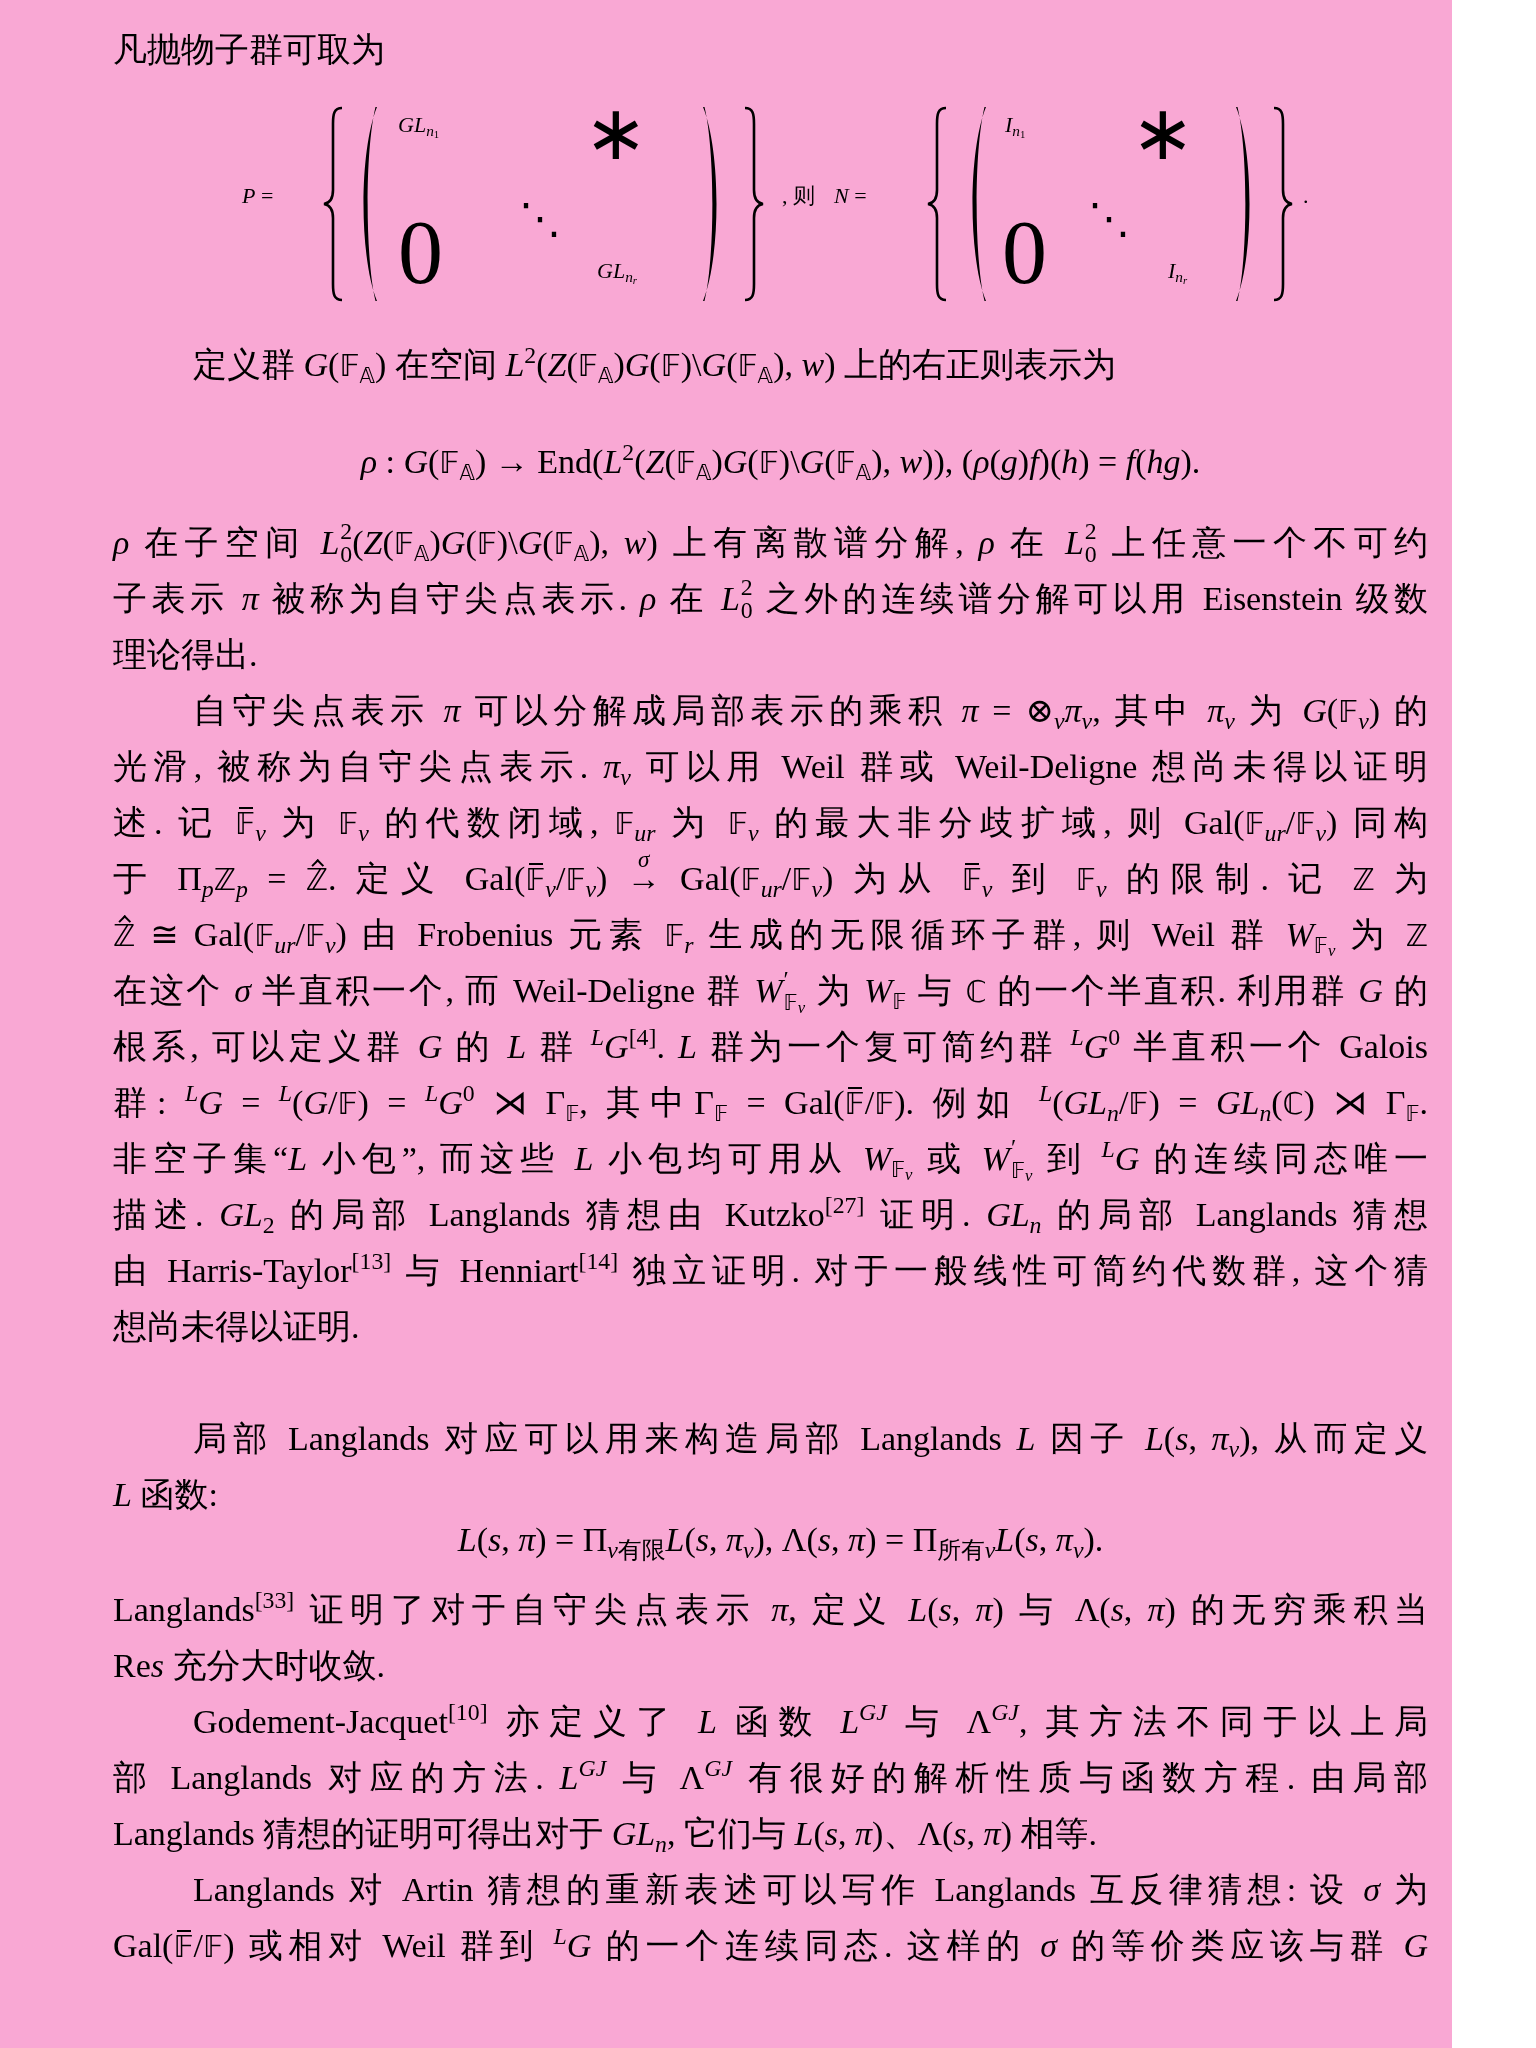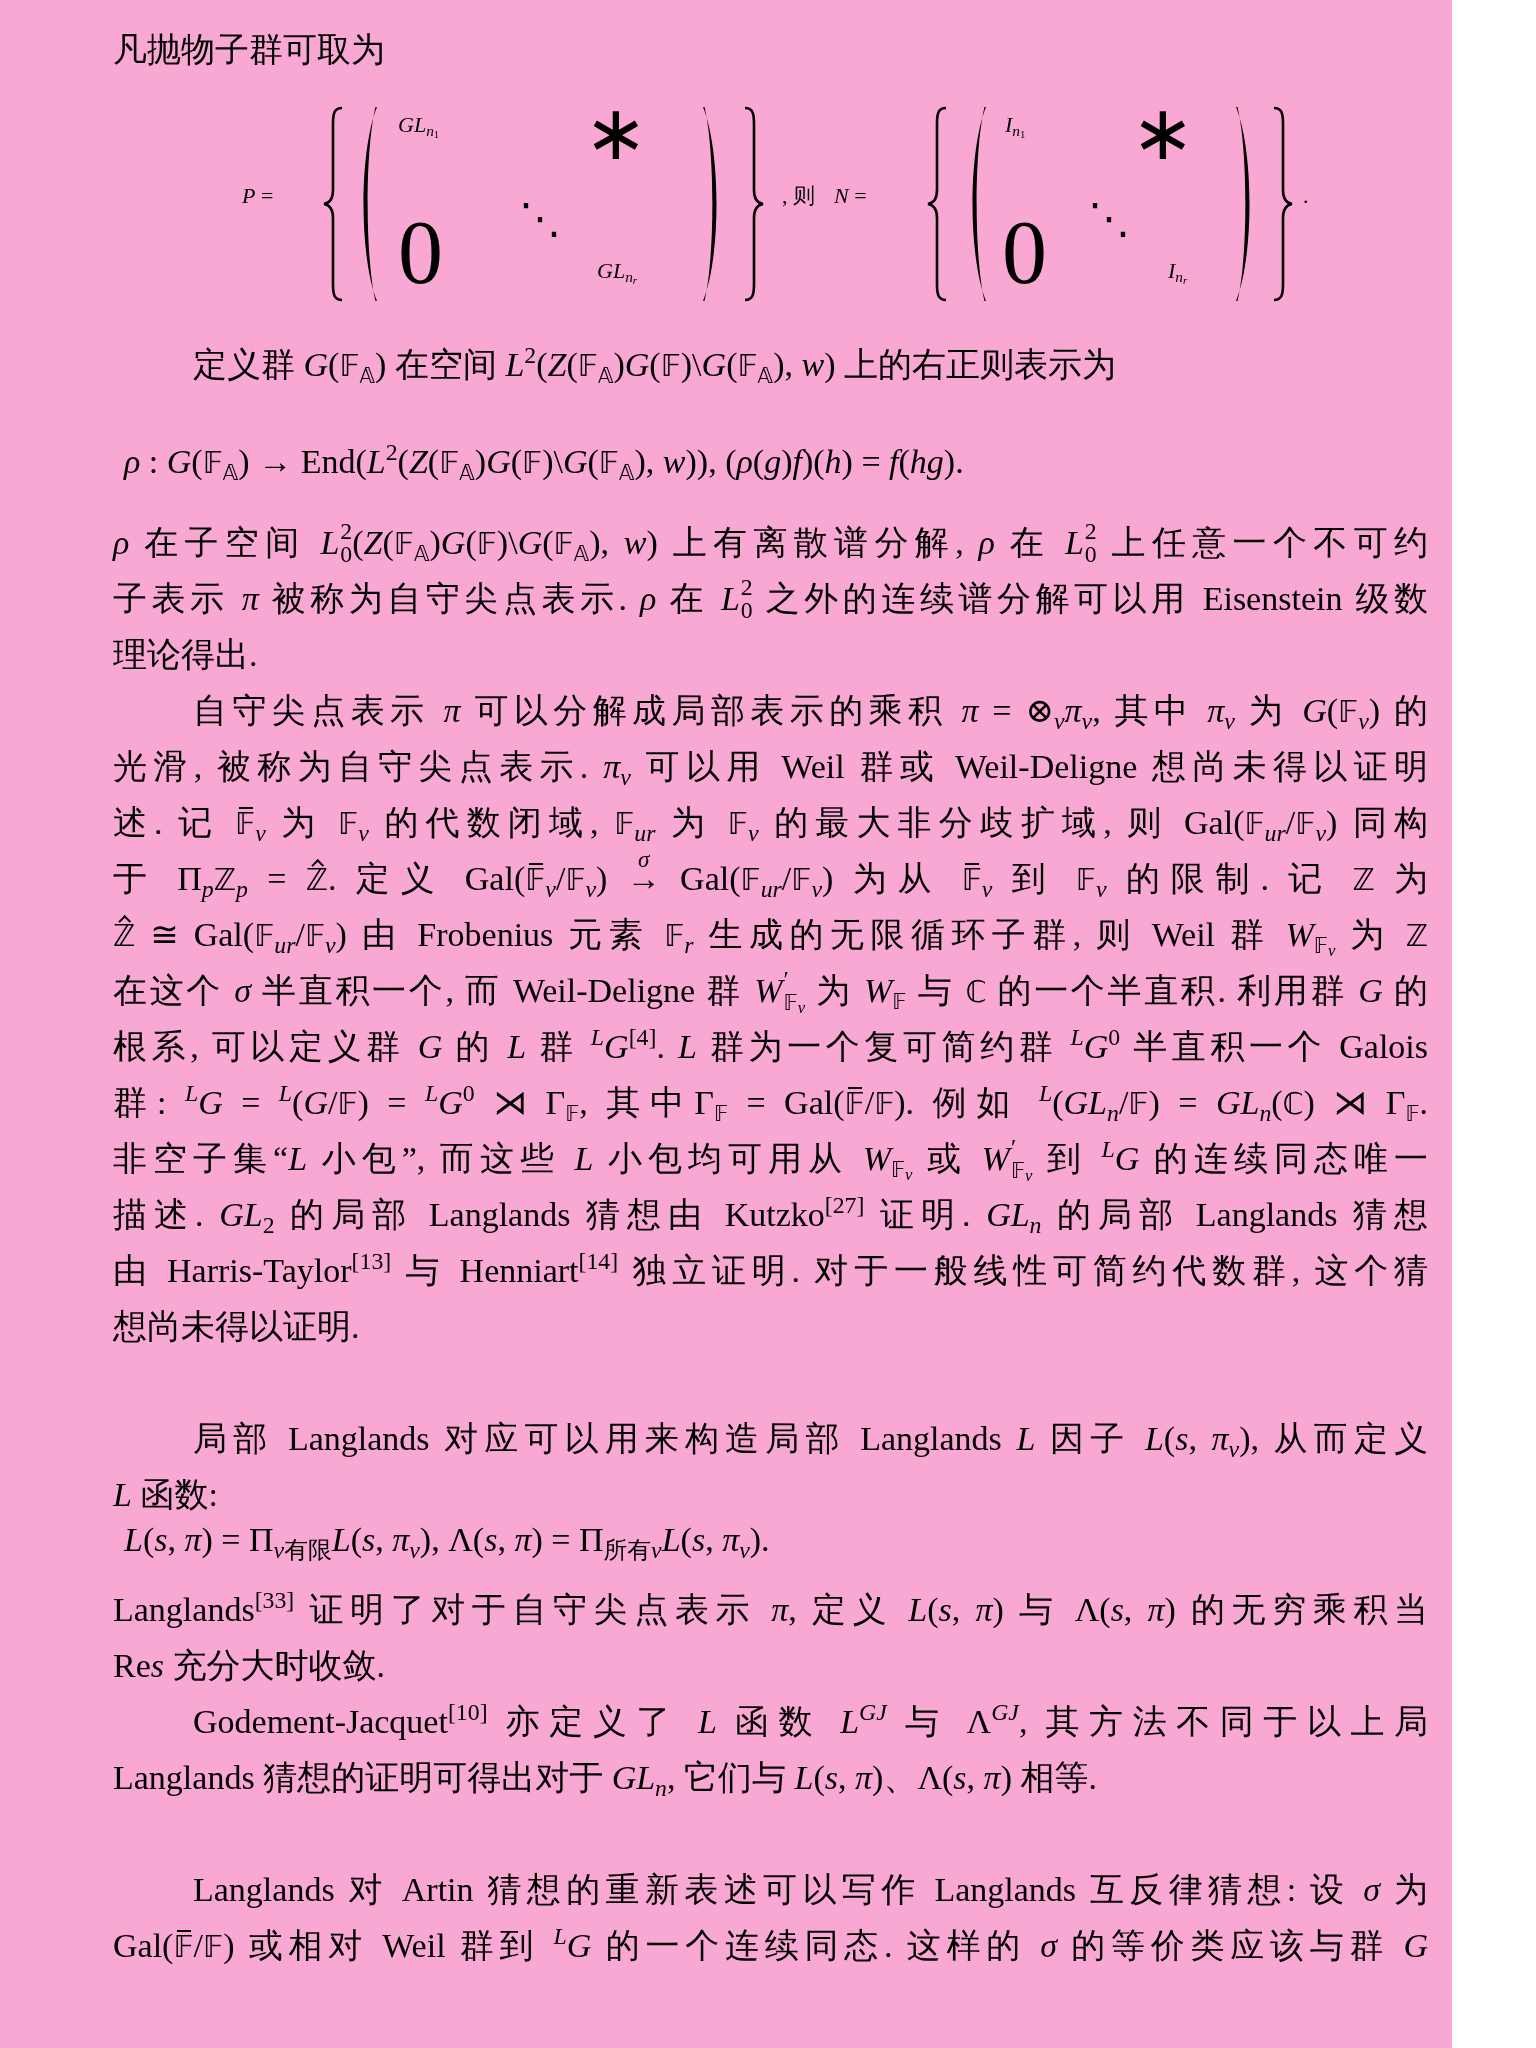--- a/index.html
+++ b/index.html
@@ -7,22 +7,22 @@
     position: relative; width: 1452px; height: 2048px; overflow: hidden;
     background: #f9a8d4; color: #000000;
     font-family: "Liberation Serif", "DejaVu Serif", serif;
     font-size: 34px;
   }
   .para { position: absolute; left: 113px; width: 1315px; }
   .line { height: 56px; line-height: 56px; white-space: nowrap; text-align: left; }
   .line.j { text-align: justify; text-align-last: justify; }
   .line.ind { text-indent: 80px; }
   .display {
-    position: absolute; left: 104px; width: 1315px; height: 56px; line-height: 56px;
-    padding-left: 20px; box-sizing: border-box; white-space: nowrap;
+    position: absolute; left: 113px; width: 1315px; height: 56px; line-height: 56px;
+    text-align: center; padding-left: 20px; box-sizing: border-box; white-space: nowrap;
   }
 
   
   .i { font-style: italic; }
   .r { font-style: normal; }
   .bb { font-family: "DejaVu Sans", "DejaVu Serif", sans-serif; font-style: normal; font-size: 0.88em; }
   .sub { font-size: 0.7em; vertical-align: -0.28em; line-height: 0; }
   .sup { font-size: 0.7em; vertical-align: 0.55em; line-height: 0; }
   .sub .sub { vertical-align: -0.2em; }
   .ss {
@@ -165,20 +165,21 @@
 
   <div class="display" style="top:1512px"><span class="i">L</span><span class="r">(</span><span class="i">s</span><span class="r">, </span><span class="i">π</span><span class="r">) = Π</span><span class="sub"><span class="i">v</span><span class="t">有限</span></span><span class="i">L</span><span class="r">(</span><span class="i">s</span><span class="r">, </span><span class="i">π</span><span class="sub"><span class="i">v</span></span><span class="r">), Λ(</span><span class="i">s</span><span class="r">, </span><span class="i">π</span><span class="r">) = Π</span><span class="sub"><span class="t">所有</span><span class="i">v</span></span><span class="i">L</span><span class="r">(</span><span class="i">s</span><span class="r">, </span><span class="i">π</span><span class="sub"><span class="i">v</span></span><span class="r">).</span></div>
 
   <div class="para" style="top:1582px">
     <div class="line j"><span class="t">Langlands</span><span class="sup"><span class="r">[33]</span></span><span class="t"> 证明了对于自守尖点表示 </span><span class="i">π</span><span class="t">, 定义 </span><span class="i">L</span><span class="r">(</span><span class="i">s</span><span class="r">, </span><span class="i">π</span><span class="r">)</span><span class="t"> 与 </span><span class="r">Λ(</span><span class="i">s</span><span class="r">, </span><span class="i">π</span><span class="r">)</span><span class="t"> 的无穷乘积当</span></div>
     <div class="line"><span class="r">Re</span><span class="i">s</span><span class="t"> 充分大时收敛.</span></div>
   </div>
 
   <div class="para" style="top:1694px">
     <div class="line j ind"><span class="t">Godement-Jacquet</span><span class="sup"><span class="r">[10]</span></span><span class="t"> 亦定义了 </span><span class="i">L</span><span class="t"> 函数 </span><span class="i">L</span><span class="sup"><span class="i">GJ</span></span><span class="t"> 与 </span><span class="r">Λ</span><span class="sup"><span class="i">GJ</span></span><span class="t">, 其方法不同于以上局</span></div>
+    <div class="line j"><span class="t">部 Langlands 对应的方法. </span><span class="i">L</span><span class="sup"><span class="i">GJ</span></span><span class="t"> 与 </span><span class="r">Λ</span><span class="sup"><span class="i">GJ</span></span><span class="t"> 有很好的解析性质与函数方程. 由局部</span></div>
     <div class="line"><span class="t">Langlands 猜想的证明可得出对于 </span><span class="i">GL</span><span class="sub"><span class="i">n</span></span><span class="t">, 它们与 </span><span class="i">L</span><span class="r">(</span><span class="i">s</span><span class="r">, </span><span class="i">π</span><span class="r">)</span><span class="t">、</span><span class="r">Λ(</span><span class="i">s</span><span class="r">, </span><span class="i">π</span><span class="r">)</span><span class="t"> 相等.</span></div>
   </div>
 
   <div class="para" style="top:1862px">
     <div class="line j ind"><span class="t">Langlands 对 Artin 猜想的重新表述可以写作 Langlands 互反律猜想: 设 </span><span class="i">σ</span><span class="t"> 为</span></div>
     <div class="line j"><span class="r">Gal(</span><span class="bar"><span class="bb">𝔽</span></span><span class="r">/</span><span class="bb">𝔽</span><span class="r">)</span><span class="t"> 或相对 Weil 群到 </span><span class="sup"><span class="i">L</span></span><span class="i">G</span><span class="t"> 的一个连续同态. 这样的 </span><span class="i">σ</span><span class="t"> 的等价类应该与群 </span><span class="i">G</span></div>
   </div>
 
 </div>
 

